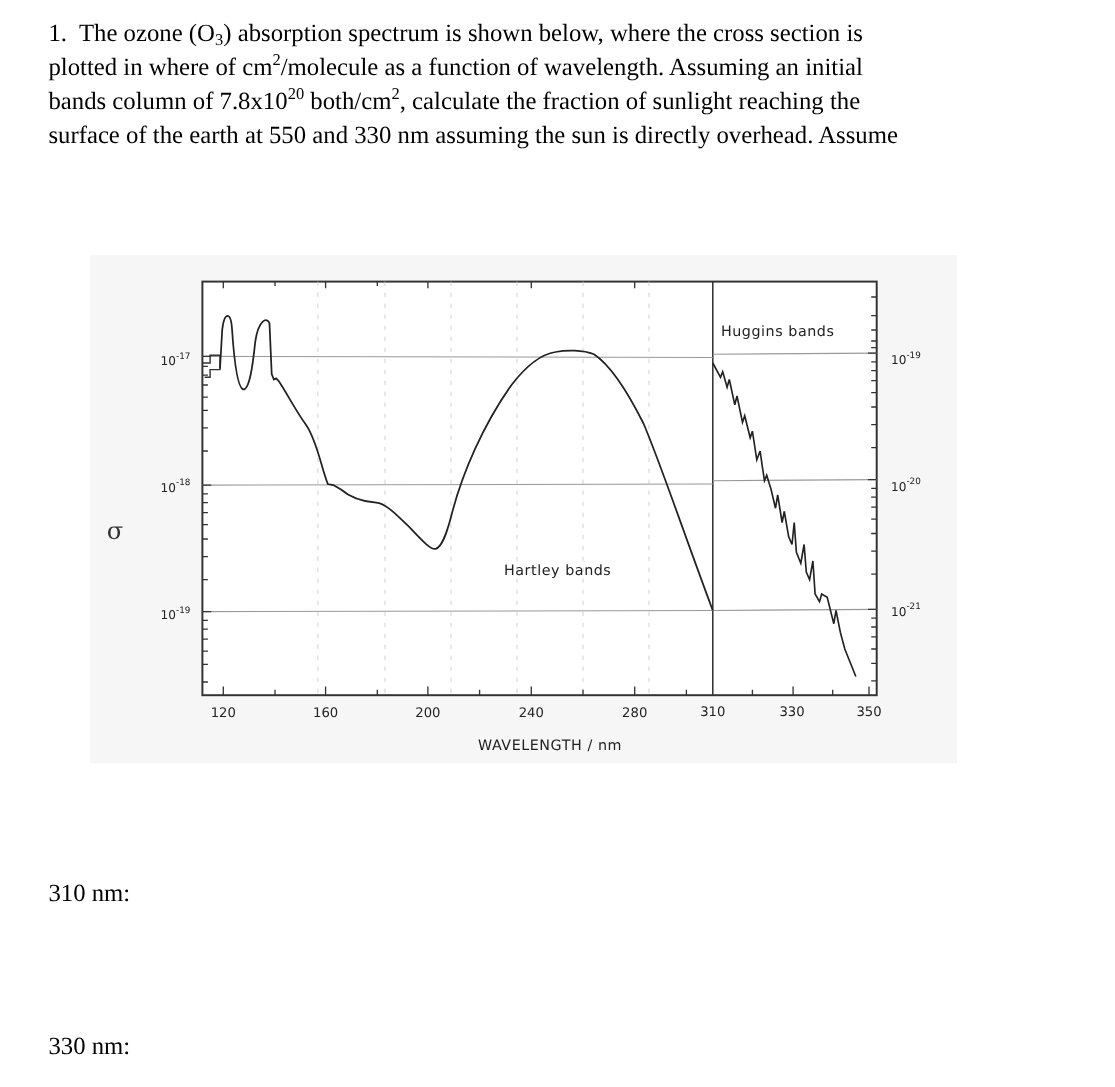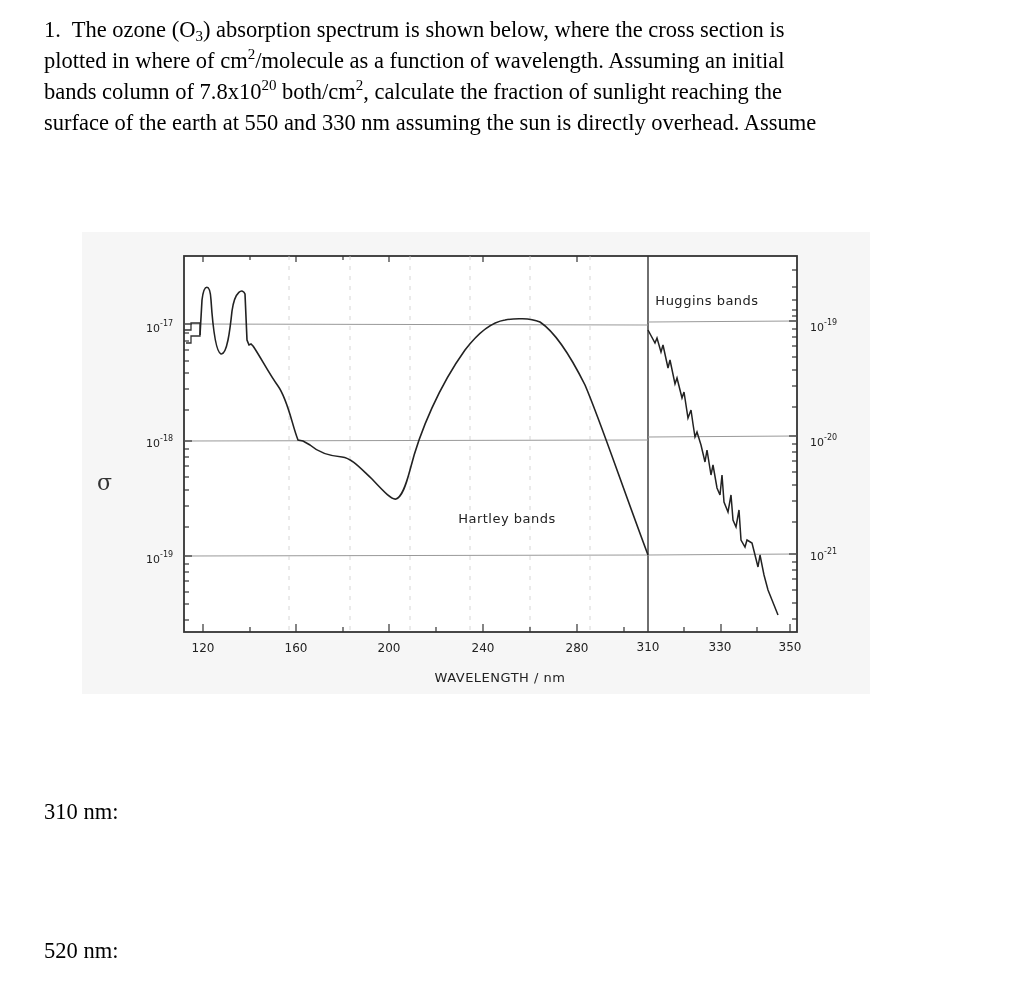--- a/index.html
+++ b/index.html
@@ -172,13 +172,13 @@
     </g>
     <text class="lbl" x="500" y="682" font-size="13" text-anchor="middle" letter-spacing="0.5">WAVELENGTH  / nm</text>
     <text class="lbl" x="507" y="523" font-size="13" text-anchor="middle" letter-spacing="0.5">Hartley bands</text>
     <text class="lbl" x="707" y="305" font-size="13" text-anchor="middle" letter-spacing="0.5">Huggins bands</text>
 
     <text x="97" y="490" font-family="DejaVu Serif, serif" font-size="22" fill="#333">σ</text>
   </svg>
 </div>
 
 <div class="answer ans-310">310 nm:</div>
-<div class="answer ans-330">520 nm:</div>
+<div class="answer ans-330">330 nm:</div>
 
 </body></html>

